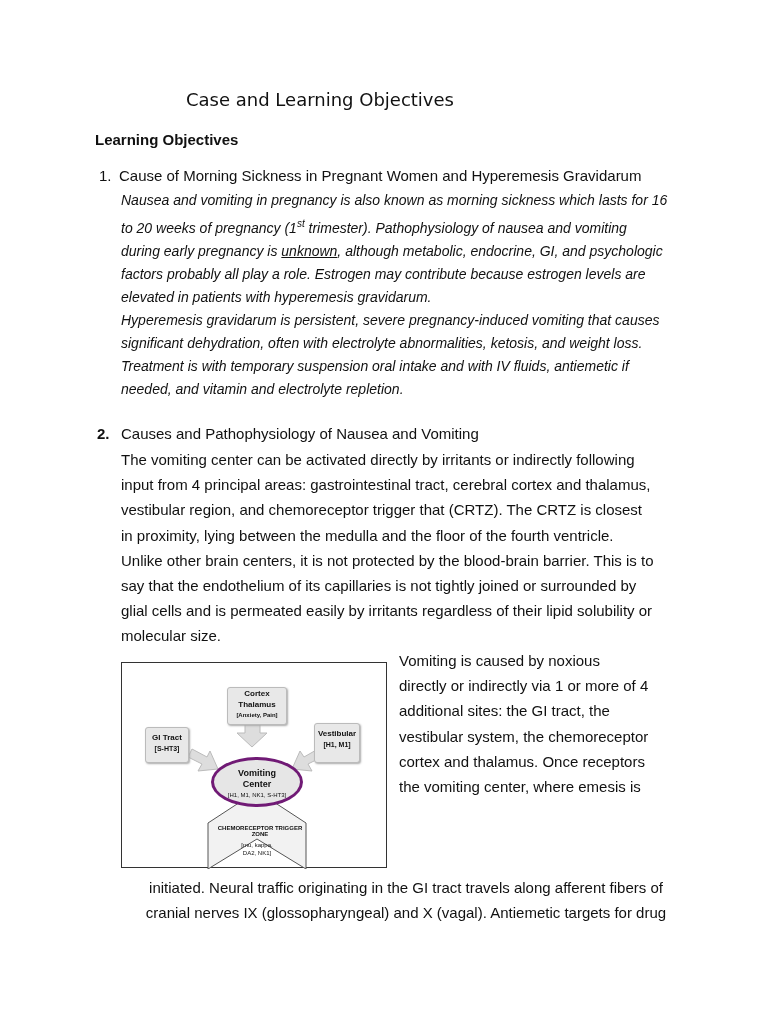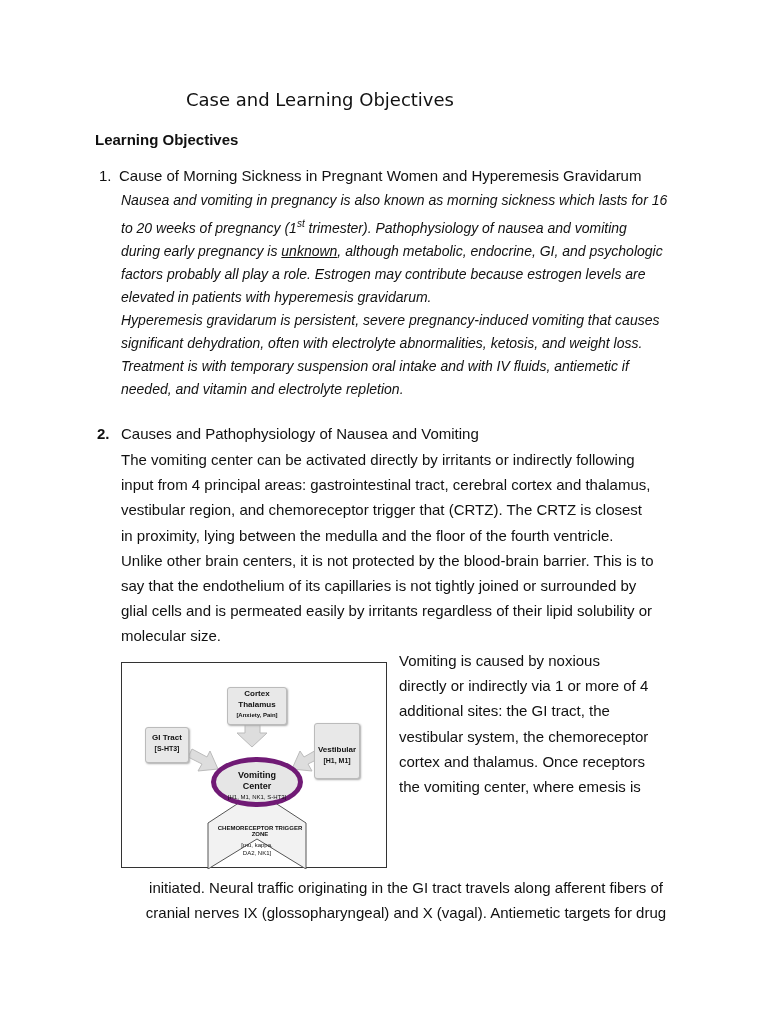--- a/index.html
+++ b/index.html
@@ -11,21 +11,21 @@
   .item-num { position: absolute; font-size: 15px; }
   .item-title { position: absolute; font-size: 15px; }
   .para { position: absolute; font-size: 14px; line-height: 23px; }
   .para2 { position: absolute; font-size: 15px; line-height: 25.2px; }
   .figure { position: absolute; left: 121px; top: 662px; width: 266px; height: 206px;
             border: 1px solid #333; box-sizing: border-box; background: #fff; }
   .box { position: absolute; background: #e8e8e8; border: 1px solid #bbb; border-radius: 3px;
          font-size: 8px; font-weight: bold; text-align: center; line-height: 11px;
          box-shadow: 1px 1px 2px #aaa; }
   .ellipse { position: absolute; left: 89px; top: 94px; width: 92px; height: 50px;
-             border-radius: 50%; background: #e6e6e6; border: 5px solid #701a75; text-align: center;
+             border-radius: 50%; background: #e6e6e6; border: 3px solid #701a75; text-align: center;
              font-size: 9px; font-weight: bold; line-height: 11px; box-sizing: border-box; padding-top: 8px; }
   .ellipse small { display: block; font-size: 6px; font-weight: normal; }
   sup { font-size: 10px; }
 </style>
 </head>
 <body>
 
 <div class="title">Case and Learning Objectives</div>
 <div class="heading">Learning Objectives</div>
 
@@ -65,21 +65,21 @@
   </svg>
   <div class="box" style="left:105px;top:24px;width:58px;height:36px;">
     <div>Cortex</div>
       <div>Thalamus</div>
     <div style="font-size:6px;">[Anxiety, Pain]</div>
   </div>
   <div class="box" style="left:23px;top:64px;width:42px;height:30px;padding-top:4px;">
     <div>GI Tract</div>
       <div style="font-size:7px;">[S-HT3]</div>
   </div>
-  <div class="box" style="left:192px;top:60px;width:44px;height:34px;padding-top:20px;">
+  <div class="box" style="left:192px;top:60px;width:44px;height:34px;padding-top:4px;">
     <div>Vestibular</div>
       <div style="font-size:7px;">[H1, M1]</div>
   </div>
   <div class="ellipse">
     <div>Vomiting</div>
       <div>Center</div>
     <small>[H1, M1, NK1, S-HT3]</small>
   </div>
   <div style="position:absolute;left:92px;top:162px;width:92px;font-size:6px;font-weight:bold;text-align:center;">CHEMORECEPTOR TRIGGER ZONE</div>
   <div style="position:absolute;left:110px;top:178px;width:50px;font-size:6px;text-align:center;line-height:8px;">

